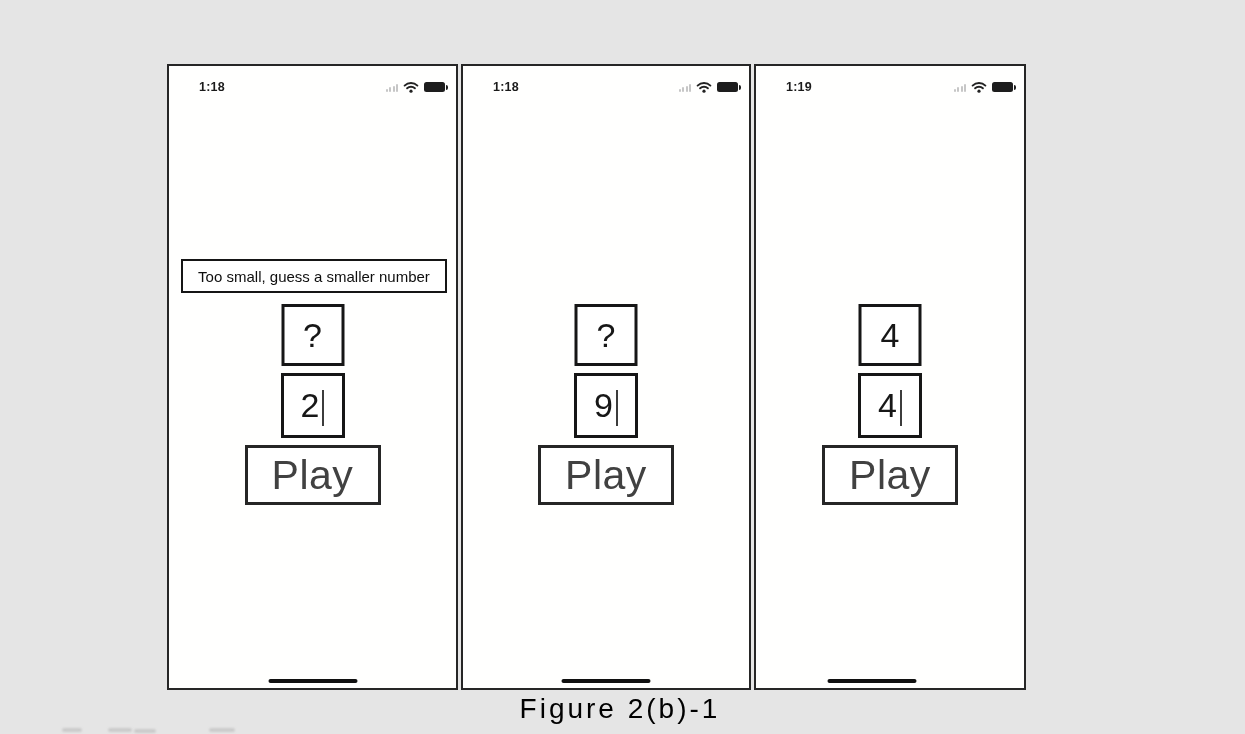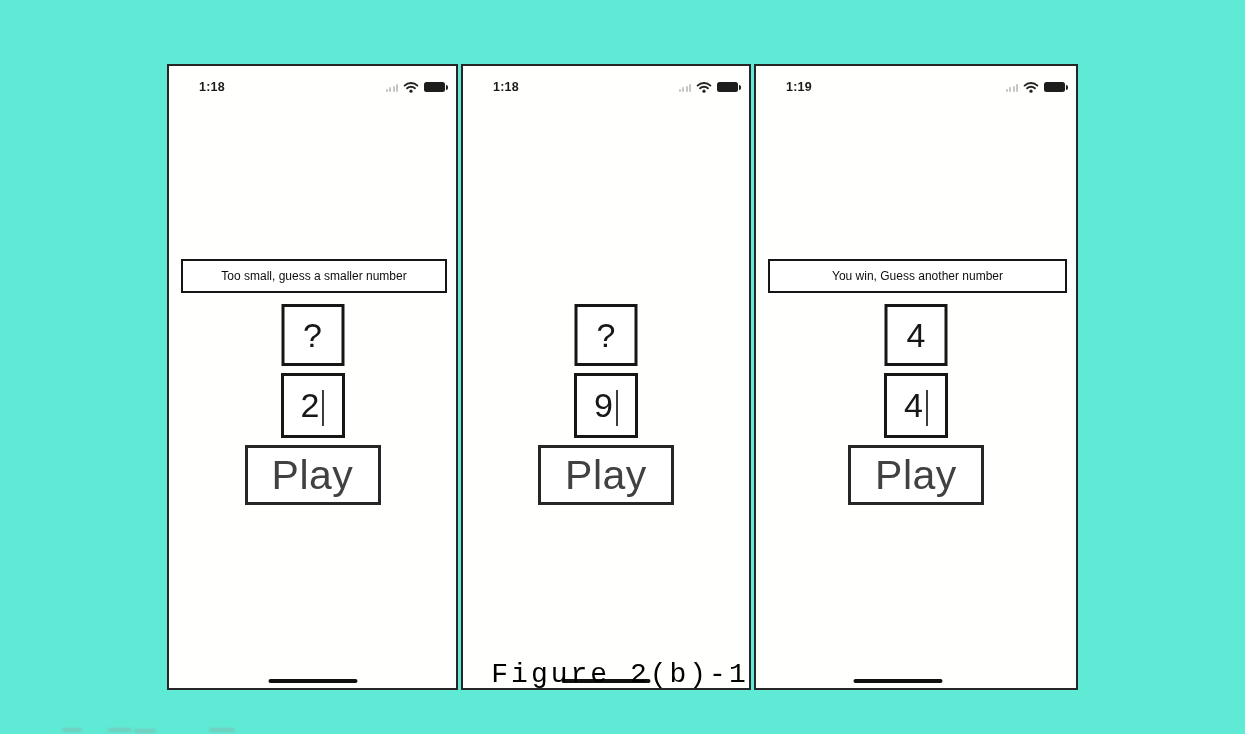--- a/index.html
+++ b/index.html
@@ -1,29 +1,29 @@
 <!DOCTYPE html>
 <html><head>
 <meta charset="utf-8">
 <style>
   * { margin:0; padding:0; box-sizing:border-box; }
   html,body { background:#ffffff; }
   .page {
     position:relative; width:1245px; height:734px;
-    background:#5eead4; overflow:hidden;
+    background:#e5e5e5; overflow:hidden;
     font-family:"Liberation Sans", sans-serif;
   }
   
   .phone {
     position:absolute; top:64px; height:626px;
     background:#fffffe; border:2px solid #262626;
   }
   .phone-1 { left:167px; width:291px; }
   .phone-2 { left:461px; width:290px; }
-  .phone-3 { left:754px; width:324px; }
+  .phone-3 { left:754px; width:272px; }
 
   
   .status-bar {
     position:absolute; top:12px; left:0; right:0; height:18px;
     display:flex; justify-content:space-between; align-items:center;
     padding:0 11px 0 30px;
   }
   .status-time {
     font-size:12.5px; font-weight:700; color:#1b1b1b; letter-spacing:.2px;
   }
@@ -41,21 +41,21 @@
     content:""; position:absolute; right:-3px; top:2.5px;
     width:2px; height:5px; background:#1d1d1d; border-radius:0 2px 2px 0;
   }
 
   
   .message-box {
     position:absolute; top:193px; left:12px; right:9px; height:34px;
     border:2px solid #151515; background:#fff;
     display:flex; align-items:center; justify-content:center;
   }
-  .message-box span { font-size:12px; color:#0e0e0e; white-space:nowrap; }
+  .message-box span { font-size:15px; color:#0e0e0e; white-space:nowrap; }
 
   .num-box {
     position:absolute; left:50%; transform:translateX(-50%);
     border:3px solid #161616; background:#fff;
     display:flex; align-items:center; justify-content:center;
     font-size:34px; color:#171717;
   }
   .answer-box { top:238px; width:63px; height:62px; }
   .guess-box  { top:307px; width:64px; height:65px; cursor:text; }
   .caret {
@@ -75,23 +75,23 @@
 
   .home-indicator {
     position:absolute; bottom:5px; left:50%; transform:translateX(-50%);
     width:89px; height:4px; background:#101010; border-radius:2px;
     cursor:grab;
   }
   .phone-3 .home-indicator { margin-left:-18px; }
 
   
   .figure-caption {
-    position:absolute; top:659px; left:180px; width:880px;
+    position:absolute; top:693px; left:180px; width:880px;
     text-align:center;
-    font-family:Liberation Mono, monospace;
+    font-family:Liberation Sans, sans-serif;
     font-size:28px; color:#000; letter-spacing:3px;
   }
   .smudge {
     position:absolute; background:#9a9a9a; opacity:.35;
     height:4px; border-radius:2px; filter:blur(1px);
   }
   .s1 { left:62px;  top:728px; width:20px; }
   .s2 { left:108px; top:728px; width:24px; }
   .s3 { left:134px; top:729px; width:22px; }
   .s4 { left:209px; top:728px; width:26px; }
@@ -173,23 +173,20 @@
             <i></i>
           </span>
         <svg class="wifi" width="16" height="12" viewBox="0 0 16 12">
           <path d="M1.6 4.6 A9.2 9.2 0 0 1 14.4 4.6" fill="none" stroke="#222" stroke-width="1.9" stroke-linecap="round"></path>
           <path d="M4.1 7.3 A5.6 5.6 0 0 1 11.9 7.3" fill="none" stroke="#222" stroke-width="1.9" stroke-linecap="round"></path>
           <circle cx="8" cy="10.2" r="1.6" fill="#222"></circle>
         </svg>
         <span class="battery"></span>
       </span>
     </header>
-    <div class="message-box">
-      <span>You win, Guess another number</span>
-    </div>
     <div class="num-box answer-box">
       <span>4</span>
     </div>
     <div class="num-box guess-box">
       <span>4</span>
       <i class="caret"></i>
     </div>
     <button class="play-button">Play</button>
     <div class="home-indicator"></div>
   </section>

